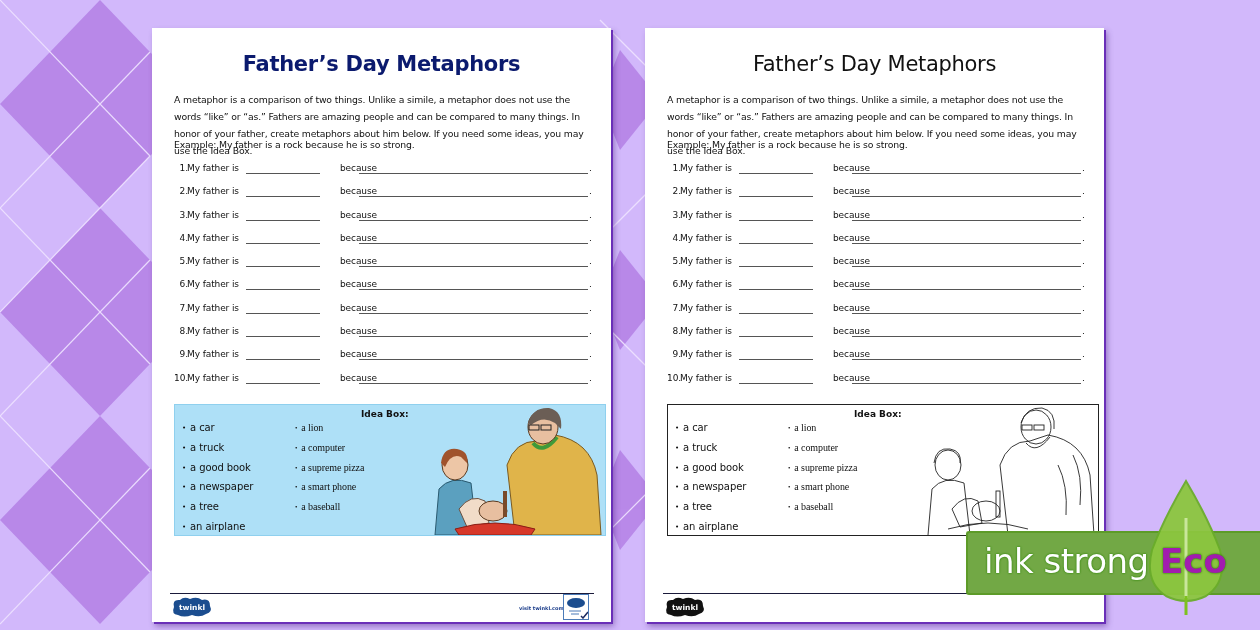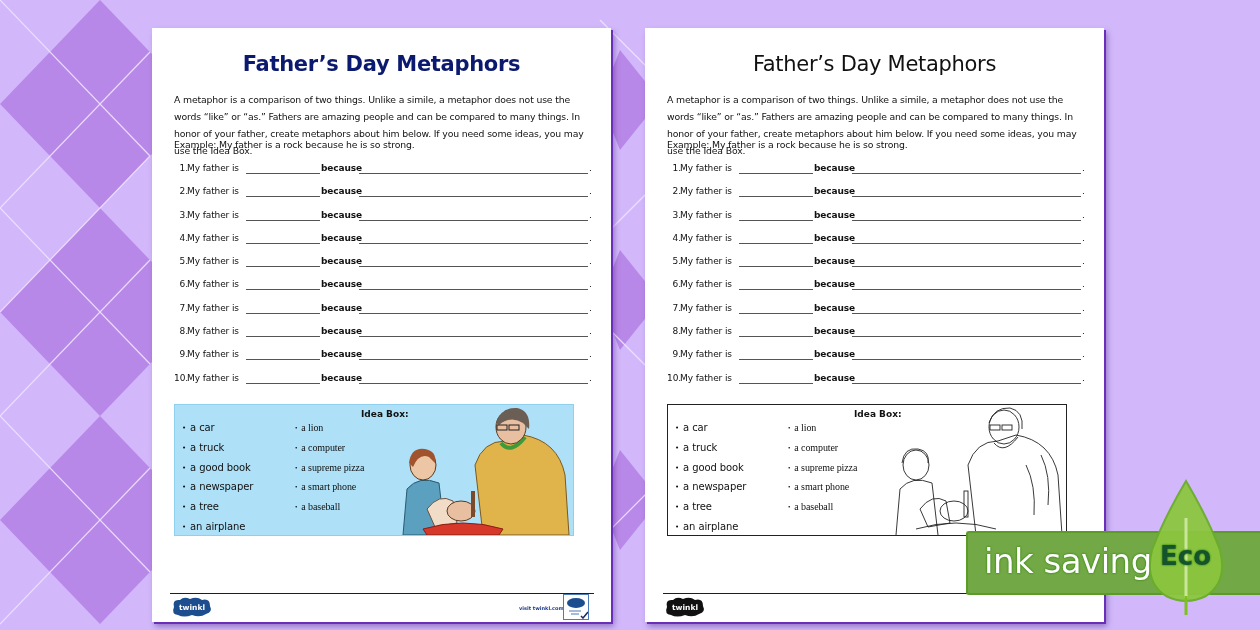--- a/index.html
+++ b/index.html
@@ -35,25 +35,25 @@
   }
   .example b { font-weight:normal; }
   .lines { position:absolute; top:133px; left:22px; width:420px; }
   .line-row {
     position:relative; height:23.3px; font-size:9px; color:#111;
     letter-spacing:-0.1px;
   }
   .line-row .num { position:absolute; left:0; width:14px; text-align:right; top:2px; }
   .line-row .lbl1 { position:absolute; left:13px; top:2px; }
   .line-row .blank1 { position:absolute; left:72px; width:74px; top:12px; border-bottom:1px solid #555; }
-  .line-row .lbl2 { position:absolute; left:147px; top:2px;font-weight:bold; }
+  .line-row .lbl2 { position:absolute; left:166px; top:2px; }
   .line-row .blank2 { position:absolute; left:185px; width:229px; top:12px; border-bottom:1px solid #555; }
   .line-row .dot { position:absolute; left:415px; top:2px; }
   .ideabox {
-    position:absolute; top:376px; left:22px; width:400px; height:132px;
+    position:absolute; top:376px; left:22px; width:432px; height:132px;
     box-sizing:border-box;
   }
   .page.left .ideabox { background:#aee0f7; border:1px solid #8fd0ee; }
   .page.right .ideabox { background:#fff; border:1px solid #222; }
   .ideabox .ib-title {
     position:absolute; top:4px; left:186px; font-size:9px; font-weight:bold; color:#111;
   }
   .ideabox .col { position:absolute; top:17px; }
   .ideabox .col.c1 { left:7px; }
   .ideabox .col.c2 { left:120px;font-family:Liberation Serif, serif; }
@@ -69,21 +69,21 @@
     background:#72a845; border-top:2px solid #5d9b28; border-bottom:2px solid #5d9b28; border-left:2px solid #5d9b28;
     border-radius:3px 0 0 3px; box-sizing:border-box;
   }
   .eco-text {
     position:absolute; left:984px; top:541px; font-size:34px; color:#fff;
     font-family:"DejaVu Sans", sans-serif; letter-spacing:-0.5px;
     text-shadow: 0 0 2px #3b8a12, 0 0 2px #3b8a12;
   }
   .eco-leaf { position:absolute; left:1146px; top:478px; width:80px; height:140px; }
   .eco-label {
-    position:absolute; left:1160px; top:541px; font-size:26px; font-weight:bold; color:#14532d;
+    position:absolute; left:1160px; top:541px; font-size:34px; font-weight:bold; color:#a21caf;
     text-shadow: 0 0 2px #3b8a12, 0 0 2px #3b8a12;
   }
 </style>
 </head>
 <body>
 
 <svg class="bg-pattern" viewBox="0 0 1260 630">
   <g fill="#b786e8" opacity="0.95">
     <polygon points="100,0 150,52 100,104 50,52"></polygon>
     <polygon points="50,52 100,104 50,156 0,104"></polygon>
@@ -379,19 +379,19 @@
   </div>
 
   <div class="footer-line"></div>
   <svg class="logo" viewBox="0 0 44 22">
     <path d="M4,11 Q2,3 10,4 Q14,0 20,3 Q27,0 32,4 Q40,2 40,10 Q43,16 36,18 Q30,22 22,19 Q14,22 8,19 Q1,18 4,11 Z" fill="#111"></path>
     <text x="22" y="14" text-anchor="middle" font-size="7.5" font-weight="bold" fill="#fff" font-family="DejaVu Sans, sans-serif">twinkl</text>
   </svg>
 </div>
 
 <div class="eco-band"></div>
-<div class="eco-text">ink saving</div>
+<div class="eco-text">ink strong</div>
 <svg class="eco-leaf" viewBox="0 0 80 140">
   <path d="M40,3 Q62,40 74,72 Q82,104 60,118 Q40,128 20,118 Q-2,104 6,72 Q18,40 40,3 Z" fill="#8cc63f" stroke="#6aad2a" stroke-width="2" opacity="0.95"></path>
   <line x1="40" y1="40" x2="40" y2="120" stroke="#c9e69b" stroke-width="3"></line>
   <line x1="40" y1="118" x2="40" y2="137" stroke="#7dc11f" stroke-width="3"></line>
 </svg>
 <div class="eco-label">Eco</div>
 
 </body></html>

